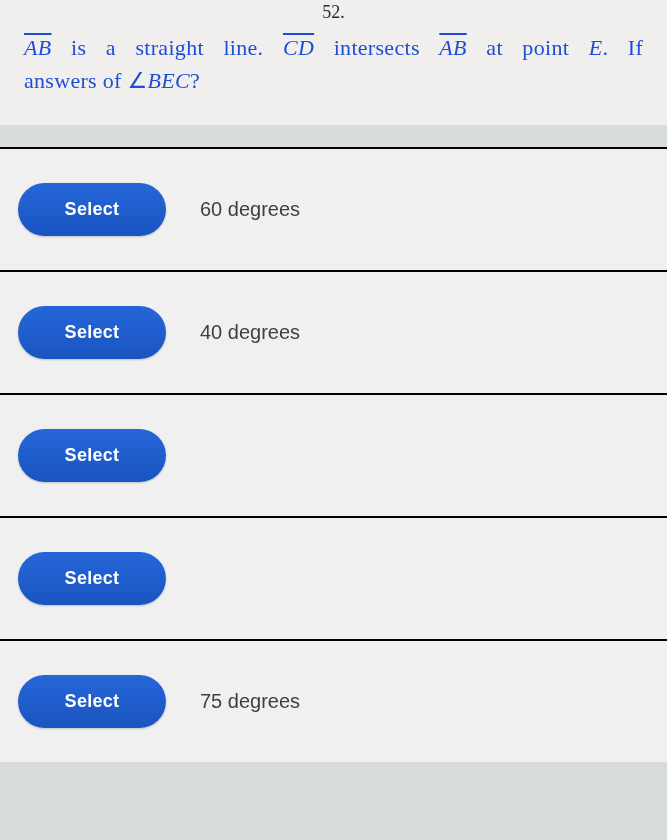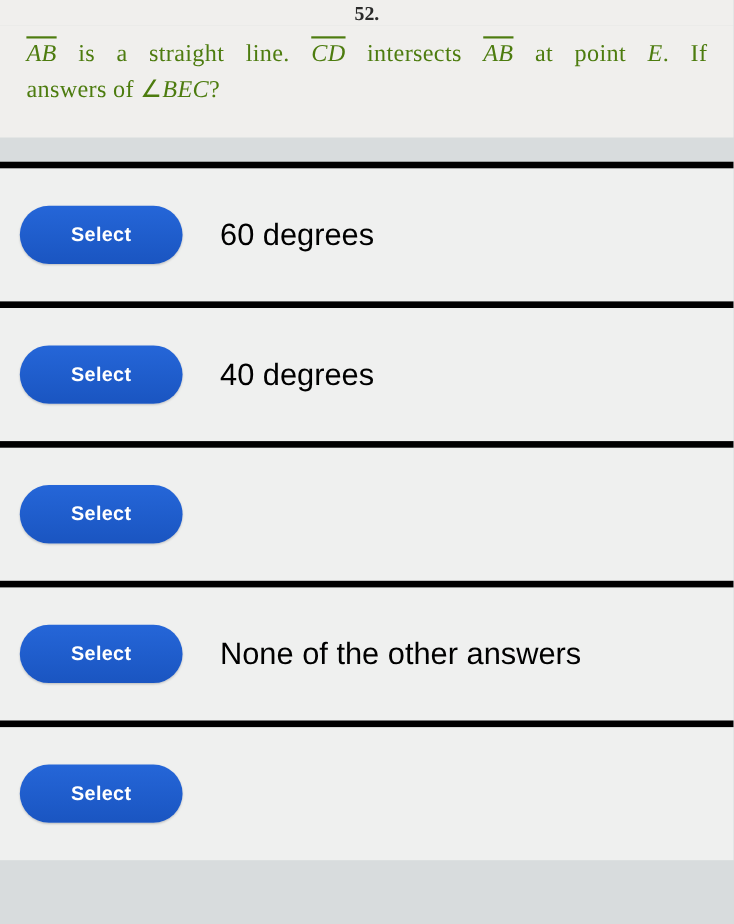--- a/index.html
+++ b/index.html
@@ -10,31 +10,31 @@
     body {
       font-family: Georgia, 'Times New Roman', serif;
       background: #d8dcdd;
       width: 667px;
       height: 840px;
       overflow: hidden;
     }
     .page-number {
       text-align: center;
       font-size: 18px;
-      font-weight: bold;
+      font-weight: normal;
       color: #2a2a2a;
       padding-top: 2px;
       background: #f0efed;
     }
     .question-block {
       background: #f0efed;
       padding: 8px 24px 28px 24px;
       font-size: 22px;
       line-height: 1.5;
-      color: #4d7c0f;
+      color: #1d4ed8;
       letter-spacing: 0.3px;
     }
     .question-block .line1 {
       text-align: justify;
       text-align-last: justify;
     }
     .question-block .line2 {
       text-align: justify;
       text-align-last: justify;
       word-spacing: 4px;
@@ -49,21 +49,21 @@
       font-family: 'Times New Roman', serif;
     }
     .angle {
       font-family: 'Times New Roman', serif;
     }
     .options-container {
       background: #d8dcdd;
     }
     .option-row {
       background: #eff0ef;
-      border-top: 6px solid #000000;
+      border-top: 2px solid #000000;
       display: flex;
       align-items: center;
       padding: 34px 18px;
       gap: 34px;
     }
     .option-row:first-child {
       margin-top: 22px;
     }
     .select-btn {
       background: #1a5fd4;
@@ -75,22 +75,22 @@
       border: none;
       border-radius: 999px;
       padding: 16px 36px;
       min-width: 148px;
       cursor: pointer;
       box-shadow: 0 1px 2px rgba(0,0,0,0.2);
       letter-spacing: 0.3px;
     }
     .option-text {
       font-family: Arial, sans-serif;
-      font-size: 28px;
-      color: #000000;
+      font-size: 20px;
+      color: #404040;
     }
   </style>
 </head>
 <body>
 
 <div class="page-number">52.</div>
 
 <div class="question-block">
   <div class="line1">
     <span class="overline">AB</span><span> is a straight line. </span><span class="overline">CD</span><span> intersects </span><span class="overline">AB</span><span> at point </span><span class="italic">E</span><span>. If </span>
@@ -107,18 +107,18 @@
   </div>
   <div class="option-row">
     <button class="select-btn">Select</button>
     <span class="option-text">40 degrees</span>
   </div>
   <div class="option-row">
     <button class="select-btn">Select</button>
   </div>
   <div class="option-row">
     <button class="select-btn">Select</button>
-    <span class="option-text">None of the other answers</span>
   </div>
   <div class="option-row">
     <button class="select-btn">Select</button>
+    <span class="option-text">75 degrees</span>
   </div>
 </div>
 
 </body></html>

